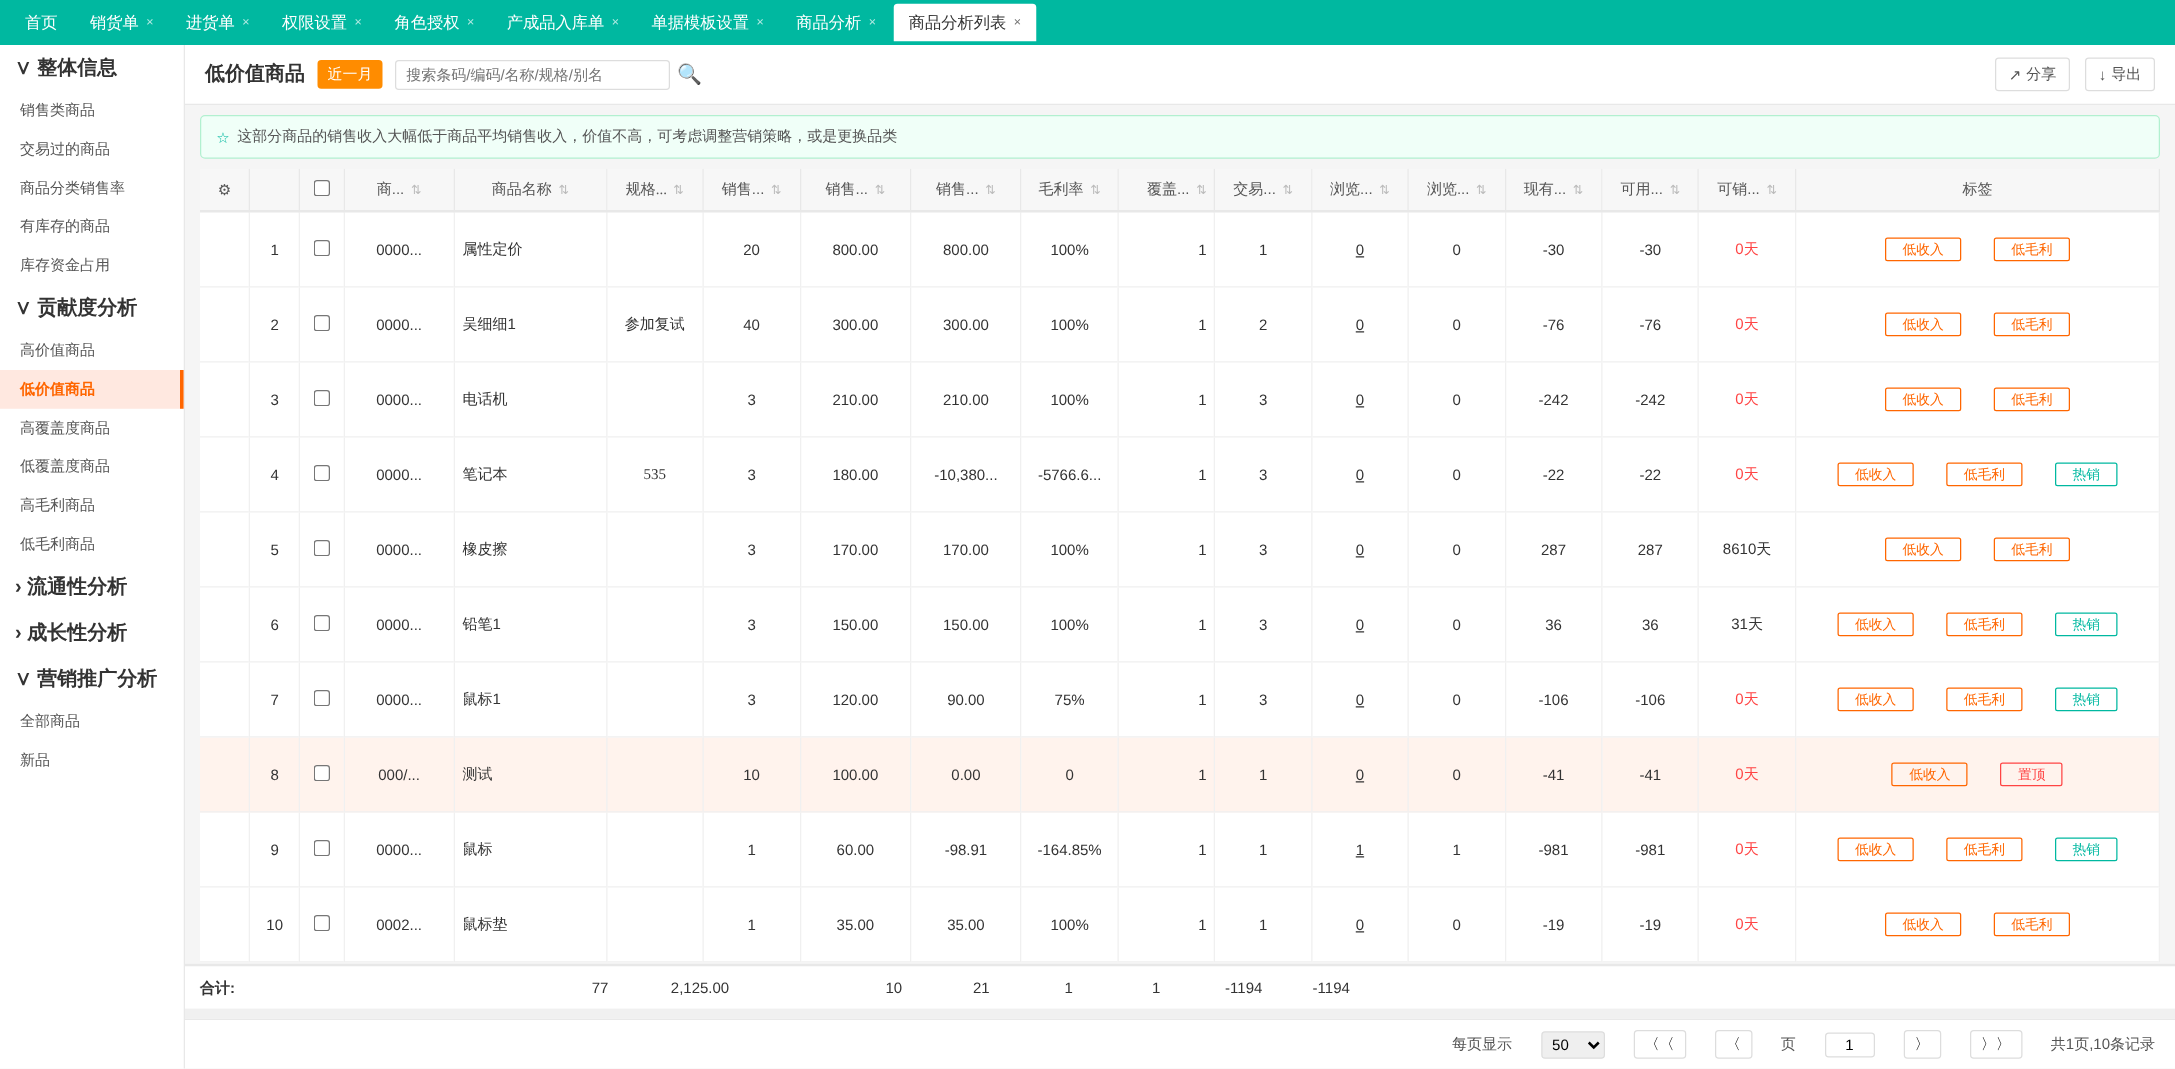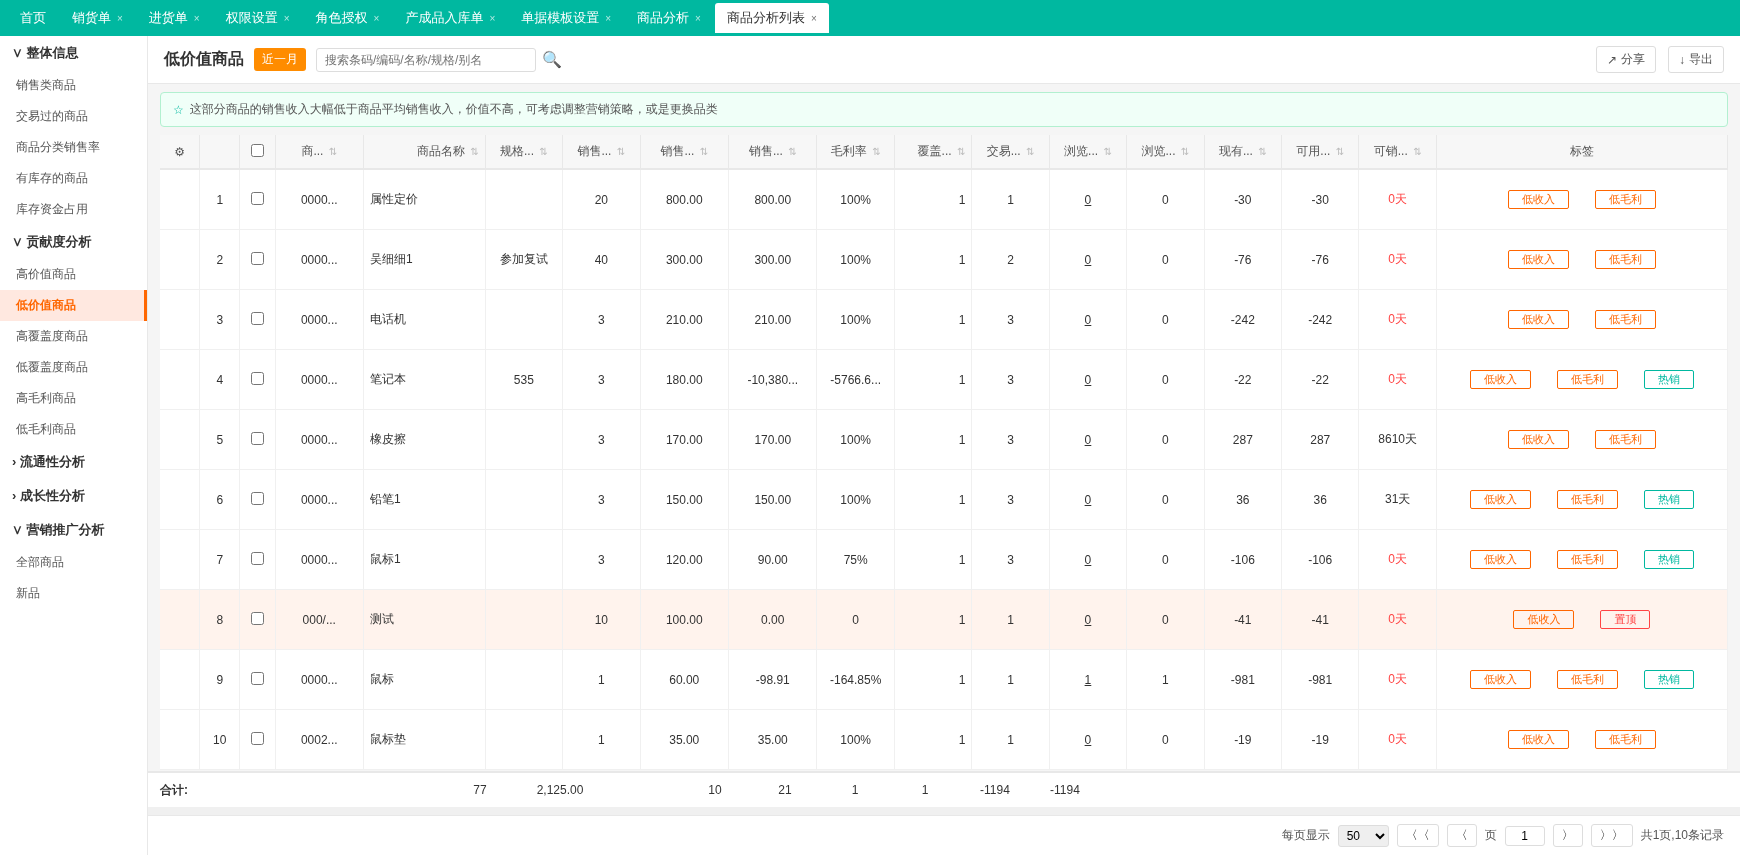--- a/index.html
+++ b/index.html
@@ -50,21 +50,21 @@
       flex-shrink: 0;
     }
     .sidebar-group-title {
       display: flex;
       align-items: center;
       justify-content: space-between;
       padding: 8px 12px;
       font-weight: bold;
       color: #333;
       cursor: pointer;
-      font-size: 13px;
+      font-size: 16px;
     }
     .sidebar-item {
       padding: 7px 16px;
       cursor: pointer;
       color: #555;
       font-size: 12px;
     }
     .sidebar-item.active { background: #ffe8e0; color: #ff6600; font-weight: bold; border-right: 3px solid #ff6600; }
 
     
@@ -229,21 +229,21 @@
     }
 
     
     .pagination-bar {
       background: #fff;
       border-top: 1px solid #e8e8e8;
       padding: 8px 16px;
       display: flex;
       align-items: center;
       justify-content: flex-end;
-      gap: 8px;
+      gap: 23px;
       font-size: 12px;
       color: #555;
     }
     .pagination-bar select {
       border: 1px solid #ddd;
       border-radius: 3px;
       padding: 2px 4px;
       font-size: 12px;
     }
     .pagination-btn {
@@ -264,22 +264,22 @@
       font-size: 12px;
     }
 
     
     input[type=checkbox] { cursor: pointer; }
 
     .col-setting { width: 36px; }
     .col-num { width: 36px; }
     .col-check { width: 32px; }
     .col-code { width: 80px; }
-    .col-name { width: 110px; text-align: right; }
-    .col-spec { width: 70px; }
+    .col-name { width: 110px; text-align: center; }
+    .col-spec { width: 70px; font-family: Liberation Serif, serif; }
     .col-sales-qty { width: 70px; }
     .col-sales-amt { width: 80px; }
     .col-sales-price { width: 80px; }
     .col-gross { width: 70px; }
     .col-cover { width: 70px; text-align: right; }
     .col-trade { width: 70px; }
     .col-view1 { width: 70px; }
     .col-view2 { width: 70px; }
     .col-stock { width: 70px; }
     .col-avail { width: 70px; }

